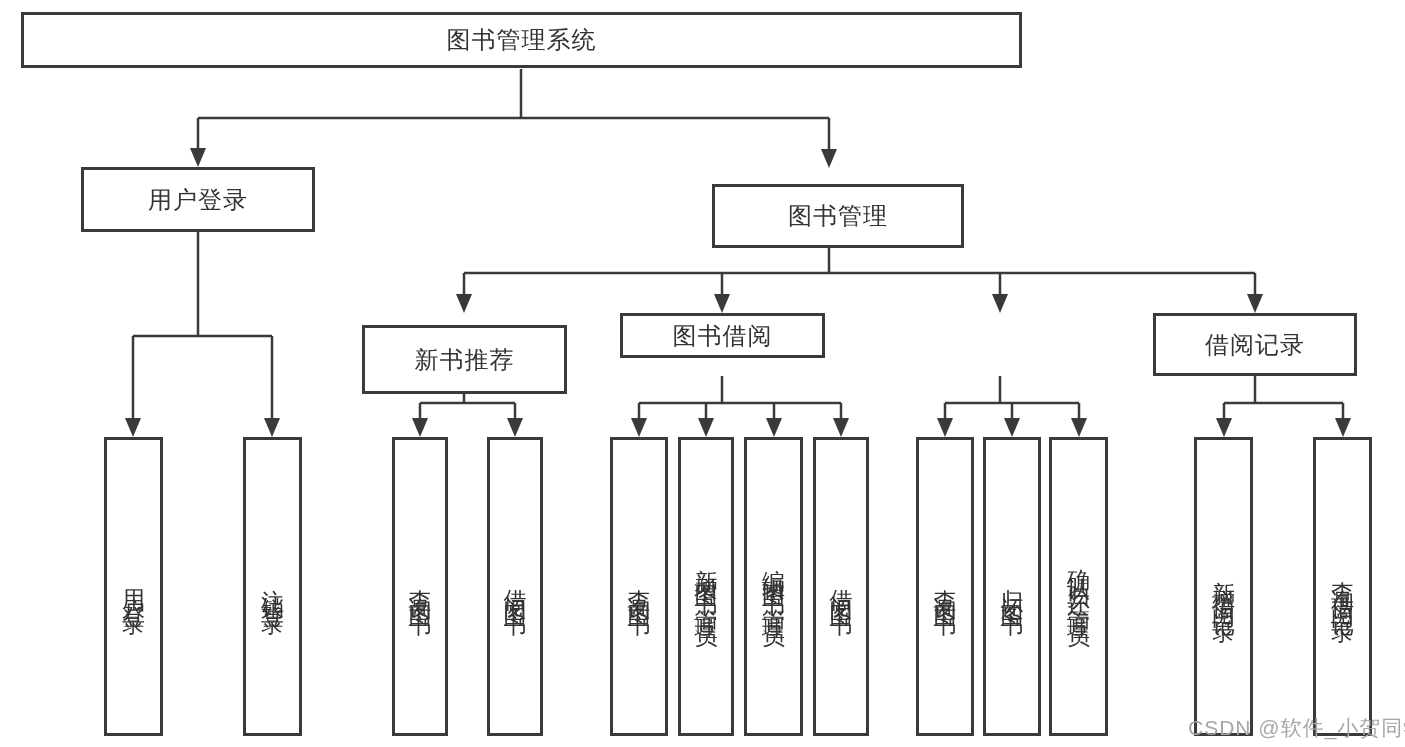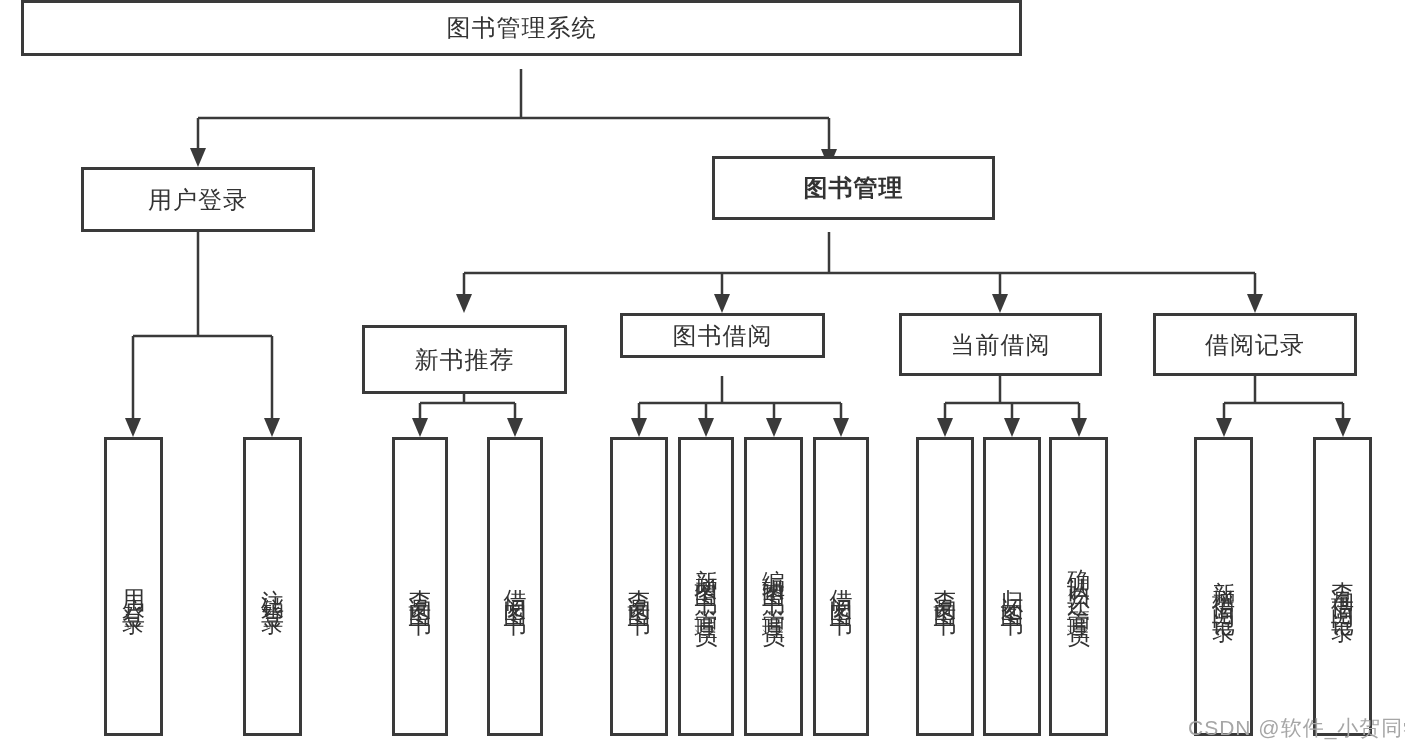--- a/index.html
+++ b/index.html
@@ -84,28 +84,27 @@
     <polygon points="706,437 698,418 714,418"></polygon>
     <polygon points="774,437 766,418 782,418"></polygon>
     <polygon points="841,437 833,418 849,418"></polygon>
     <polygon points="945,437 937,418 953,418"></polygon>
     <polygon points="1012,437 1004,418 1020,418"></polygon>
     <polygon points="1079,437 1071,418 1087,418"></polygon>
     <polygon points="1224,437 1216,418 1232,418"></polygon>
     <polygon points="1343,437 1335,418 1351,418"></polygon>
   </svg>
 
-  <div class="node" style="left:21px;top:0;width:1001px;height:56px;">图书管理系统</div>
+  <div class="node" style="left:21px;top:12px;width:1001px;height:56px;">图书管理系统</div>
 
   <div class="node" style="left:81px;top:167px;width:234px;height:65px;">用户登录</div>
-  <div class="node" style="left:712px;top:156px;width:283px;height:64px;font-weight:bold;">图书管理</div>
+  <div class="node" style="left:712px;top:184px;width:252px;height:64px;">图书管理</div>
 
   <div class="node" style="left:362px;top:313px;width:205px;height:69px;margin-top:12px;">新书推荐</div>
   <div class="node" style="left:620px;top:313px;width:205px;height:45px;">图书借阅</div>
-  <div class="node" style="left:899px;top:313px;width:203px;height:63px;">当前借阅</div>
   <div class="node" style="left:1153px;top:313px;width:204px;height:63px;">借阅记录</div>
 
   <div class="leaf" style="left:104px;width:59px;">
     <span>用户登录</span>
   </div>
   <div class="leaf" style="left:243px;width:59px;">
     <span>注销登录</span>
   </div>
 
   <div class="leaf" style="left:392px;width:56px;">

